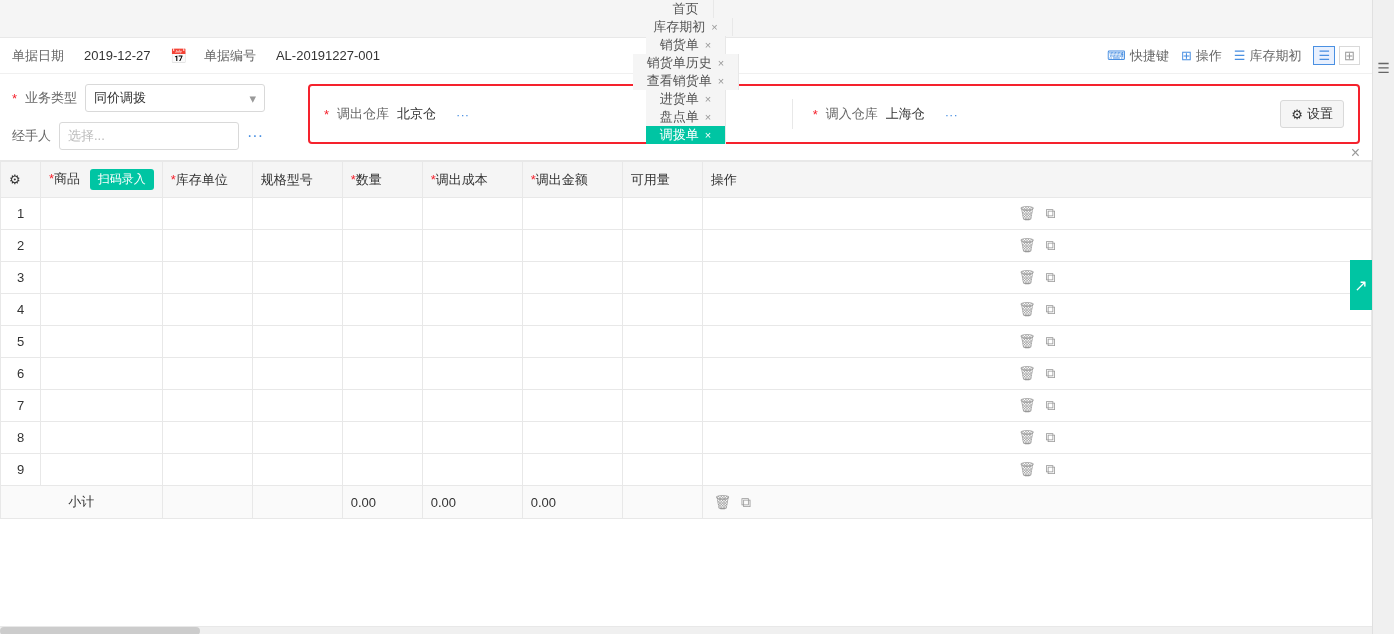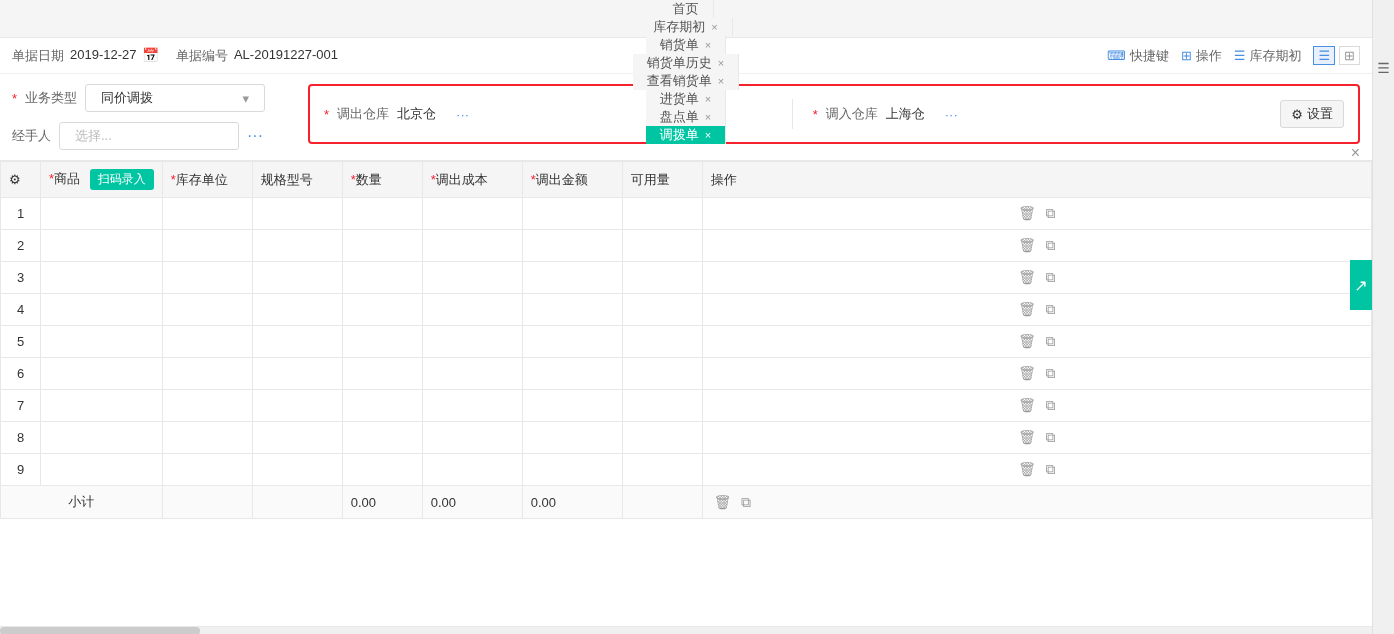--- a/index.html
+++ b/index.html
@@ -23,38 +23,38 @@
     }
     .close-all {
       margin-left: auto; padding: 0 12px; cursor: pointer; color: #999; font-size: 16px;
     }
 
     
     .toolbar {
       display: flex; align-items: center; padding: 8px 12px; border-bottom: 1px solid #f0f0f0;
       gap: 16px; background: #fff;
     }
-    .toolbar-item { display: flex; align-items: flex-start; gap: 6px; font-size: 13px; color: #333; }
+    .toolbar-item { display: flex; align-items: center; gap: 20px; font-size: 13px; color: #333; }
     .toolbar-label { color: #666; }
     .toolbar-value { color: #333; font-weight: 500; }
     .date-icon { color: #00c5a3; font-size: 14px; cursor: pointer; }
     .toolbar-right { margin-left: auto; display: flex; align-items: center; gap: 12px; color: #666; font-size: 13px; }
     .toolbar-right-item { display: flex; align-items: center; gap: 4px; cursor: pointer; }
 
     
     .form-area {
       display: flex; align-items: flex-start; padding: 10px 12px; gap: 16px; background: #fff;
     }
     .form-left { display: flex; flex-direction: column; gap: 10px; min-width: 280px; }
     .form-row { display: flex; align-items: center; gap: 8px; }
     .form-label { color: #666; white-space: nowrap; }
     .required-star { color: #f5222d; }
     .dropdown-select {
       display: flex; align-items: center; gap: 6px; border: 1px solid #d9d9d9;
-      border-radius: 3px; padding: 4px 15px; min-width: 160px; cursor: pointer; background: #fff;
+      border-radius: 3px; padding: 4px 8px; min-width: 160px; cursor: pointer; background: #fff;
     }
     .dropdown-arrow { color: #999; margin-left: auto; }
     .more-btn { color: #4a90e2; cursor: pointer; font-size: 16px; }
 
     
     .warehouse-section {
       border: 2px solid #f5222d; border-radius: 4px; padding: 10px 14px;
       display: flex; align-items: center; gap: 20px; flex: 1; min-height: 60px;
     }
     .wh-item { display: flex; align-items: center; gap: 8px; flex: 1; }

